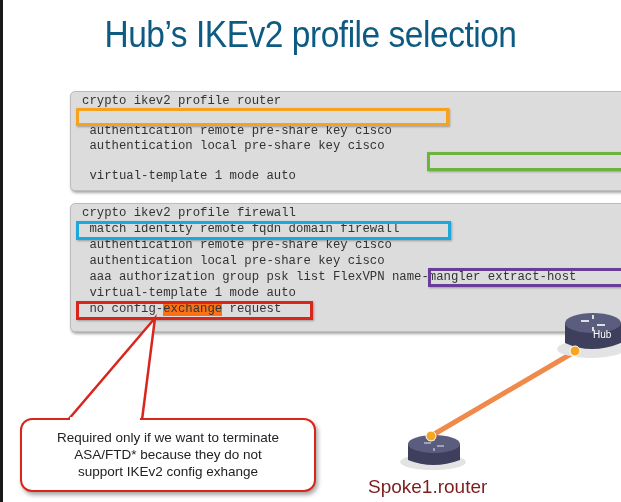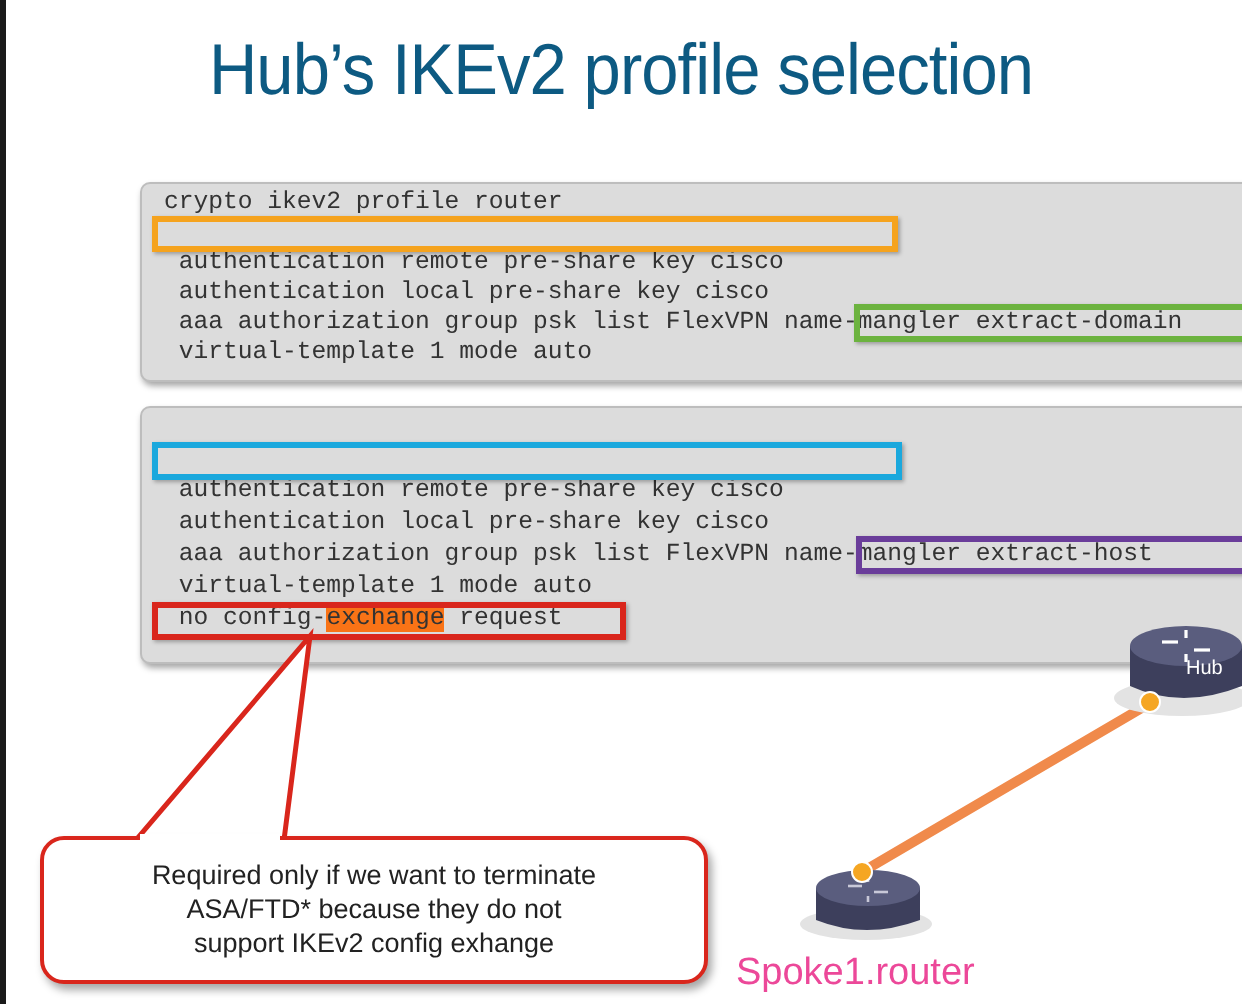--- a/index.html
+++ b/index.html
@@ -3,41 +3,42 @@
 <meta charset="utf-8">
 <style>
   html, body { margin:0; padding:0; }
   body { width:621px; height:502px; position:relative; overflow:hidden; background:#ffffff; font-family:"Liberation Sans", sans-serif; }
   .left-strip { position:absolute; left:0; top:0; width:3px; height:502px; background:#1a1a1a; }
   .title { position:absolute; left:0; top:14px; width:621px; text-align:center; font-family:"Liberation Sans", sans-serif; font-size:36px; color:#0d5a82; letter-spacing:-0.5px; transform:scaleX(0.93); }
   .codebox { position:absolute; left:26px; width:600px; background:#dcdcdc; border:1px solid #bdbdbd; border-radius:5px; box-shadow:1px 2px 3px rgba(0,0,0,0.35);margin-left:44px; }
   .code-line { position:absolute; left:11px; font-family:"Liberation Mono", monospace; font-size:12.3px; color:#333; white-space:pre; line-height:15px; height:15px; }
   .hl { position:absolute; border:3px solid; box-sizing:border-box; box-shadow:1px 1px 2px rgba(0,0,0,0.3); }
   .sel { background:#f97316; }
-  .callout { position:absolute; left:20px; top:418px; width:334px; height:74px; border:2.5px solid #d9261c; border-radius:12px; background:#fff; box-shadow:2px 3px 4px rgba(0,0,0,0.35); box-sizing:border-box; text-align:center; font-family:"Liberation Sans", sans-serif; font-size:13.5px; line-height:17px; color:#222; padding-top:9px; }
-  .label { position:absolute; font-family:"Liberation Sans", sans-serif; color:#ec4899; }
+  .callout { position:absolute; left:20px; top:418px; width:296px; height:74px; border:2.5px solid #d9261c; border-radius:12px; background:#fff; box-shadow:2px 3px 4px rgba(0,0,0,0.35); box-sizing:border-box; text-align:center; font-family:"Liberation Sans", sans-serif; font-size:13.5px; line-height:17px; color:#222; padding-top:9px; }
+  .label { position:absolute; font-family:"Liberation Sans", sans-serif; color:#7f1d1d; }
 </style>
 </head>
 <body>
 
 <div class="left-strip"></div>
 
 <div class="title">Hub’s IKEv2 profile selection</div>
 
 <div class="codebox" style="top:91px; height:98px;">
   <div class="code-line" style="top:2px;">crypto ikev2 profile router</div>
   <div class="code-line" style="top:32px;"> authentication remote pre-share key cisco</div>
   <div class="code-line" style="top:47px;"> authentication local pre-share key cisco</div>
-  <div class="code-line" style="top:62px;"><span> aaa authorization group psk list FlexVPN </span><span>name-mangler extract-domain</span></div>
   <div class="code-line" style="top:77px;"> virtual-template 1 mode auto</div>
   <div class="hl" style="left:5px; top:16px; width:373px; height:18px; border-color:#f5a31e;"></div>
   <div class="hl" style="left:356px; top:60px; width:238px; height:19px; border-color:#6cb33f;"></div>
 </div>
 
 <div class="codebox" style="top:203px; height:127px;">
+  <div class="code-line" style="top:2px;">crypto ikev2 profile firewall</div>
+  <div class="code-line" style="top:18px;"> match identity remote fqdn domain firewall</div>
   <div class="code-line" style="top:34px;"> authentication remote pre-share key cisco</div>
   <div class="code-line" style="top:50px;"> authentication local pre-share key cisco</div>
   <div class="code-line" style="top:66px;"><span> aaa authorization group psk list FlexVPN </span><span>name-mangler extract-host</span></div>
   <div class="code-line" style="top:82px;"> virtual-template 1 mode auto</div>
   <div class="code-line" style="top:98px;"><span> no config-</span><span class="sel">exchange</span><span> request</span></div>
   <div class="hl" style="left:5px; top:17px; width:375px; height:19px; border-color:#1aa8dd;"></div>
   <div class="hl" style="left:357px; top:64px; width:236px; height:19px; border-color:#6a3d9a;"></div>
   <div class="hl" style="left:5px; top:97px; width:237px; height:19px; border-color:#d9261c;"></div>
 </div>
 

